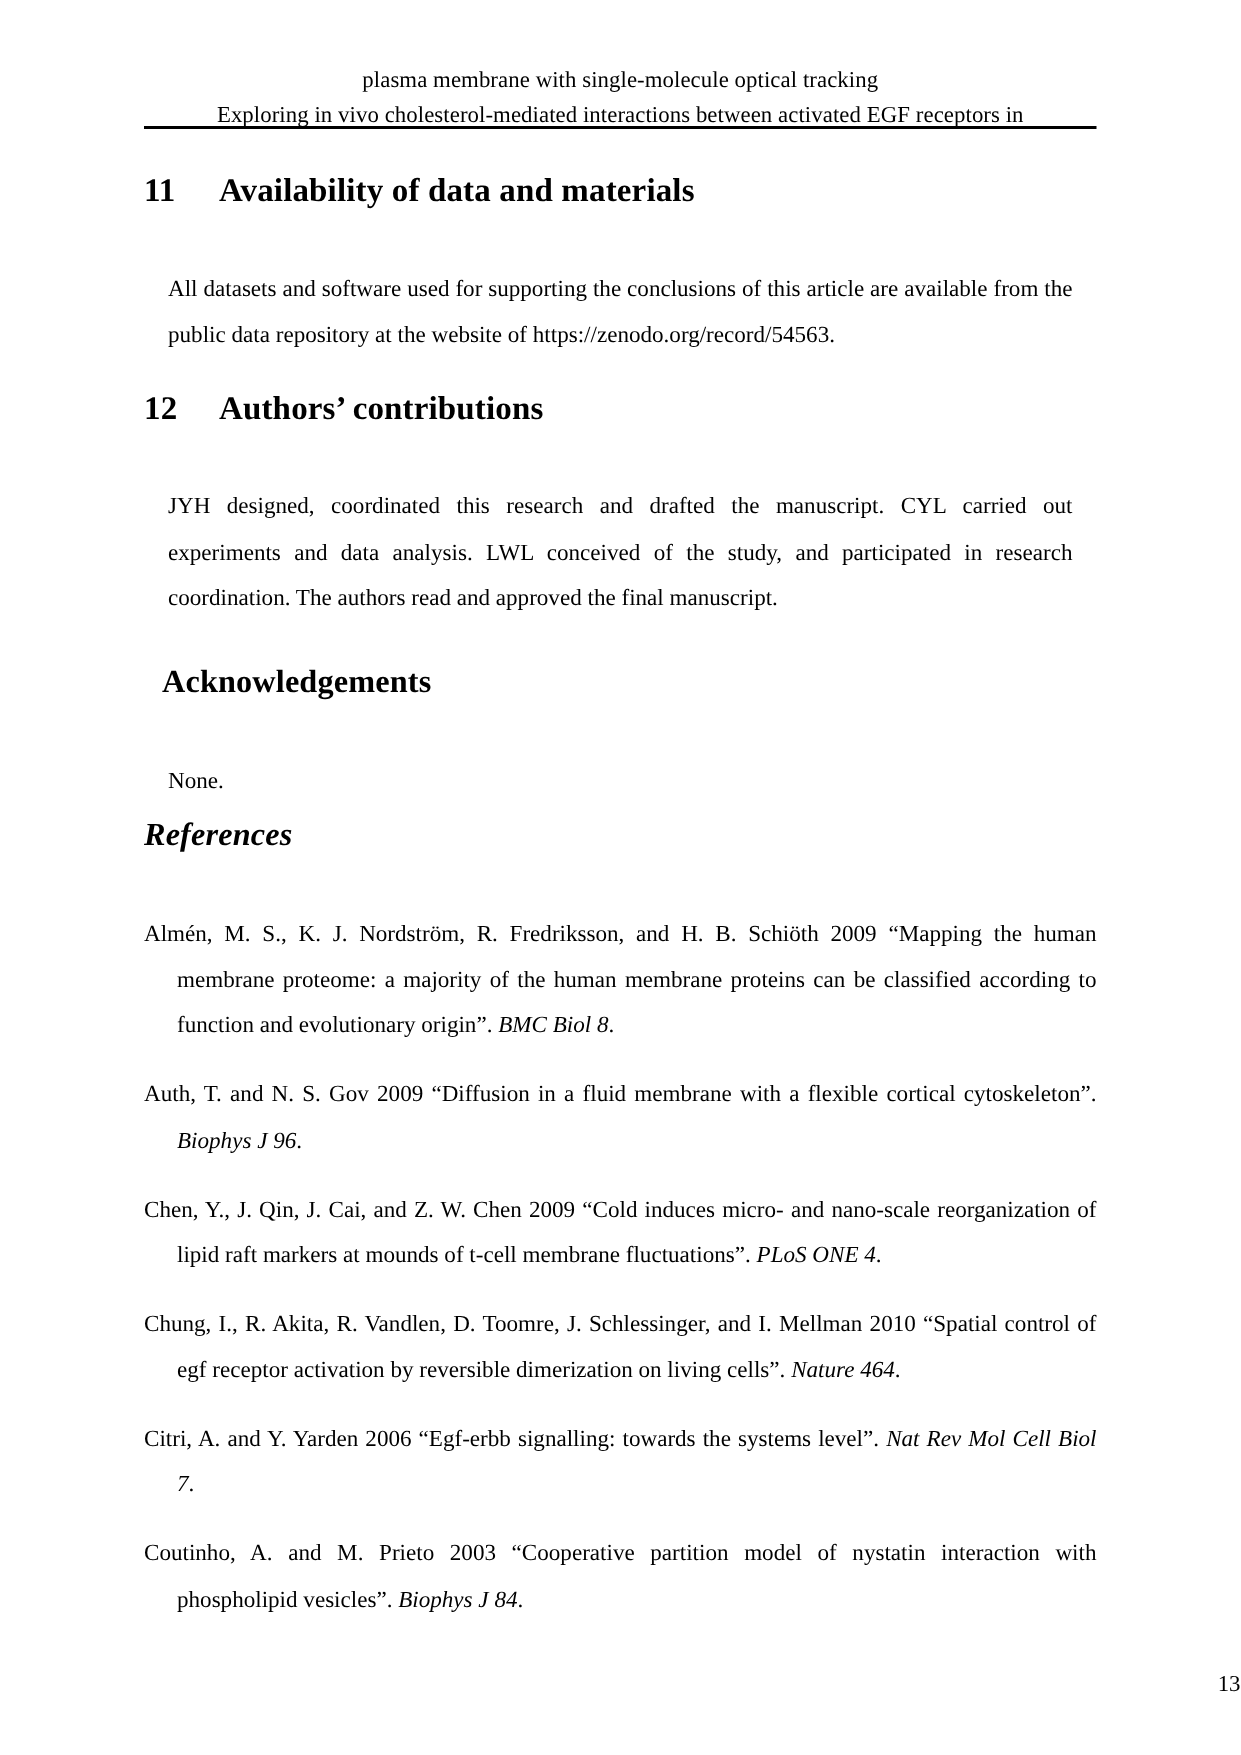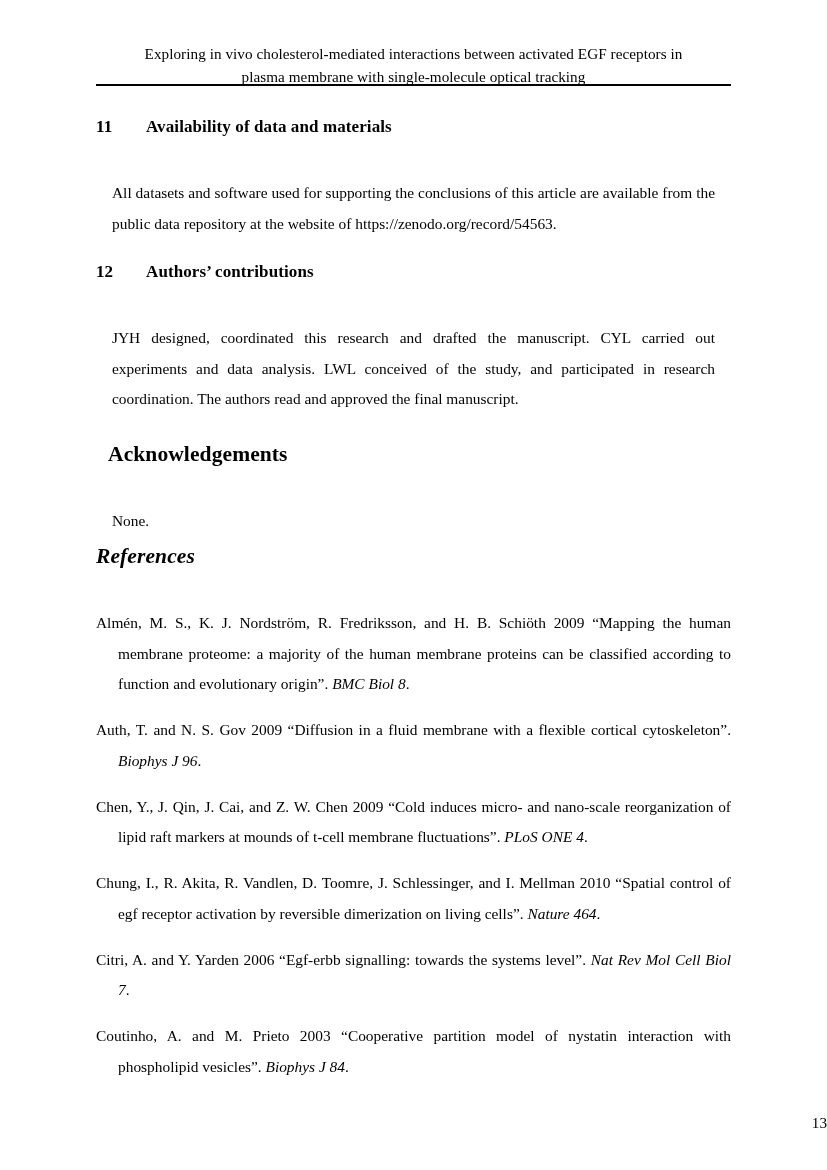--- a/index.html
+++ b/index.html
@@ -45,21 +45,21 @@
   
   .content {
     position: absolute;
     left: 96px;
     top: 104px;
     width: 635px;
   }
 
   
   h2.section-heading {
-    font-size: 17px;
+    font-size: 22px;
     font-weight: bold;
     margin: 0;
     padding: 0;
     line-height: 26px;
     letter-spacing: 0.1px;
   }
   .sec-num {
     display: inline-block;
     width: 50px;
   }
@@ -115,22 +115,22 @@
     font-size: 15.2px;
     line-height: 20px;
   }
 </style>
 </head>
 <body>
 
 <div class="page">
 
   <div class="running-head">
+    <div class="rh-line">plasma membrane with single-molecule optical tracking</div>
     <div class="rh-line">Exploring in vivo cholesterol-mediated interactions between activated EGF receptors in</div>
-    <div class="rh-line">plasma membrane with single-molecule optical tracking</div>
   </div>
   <div class="header-rule"></div>
 
   <div class="content">
 
     <div class="blk-sec11">
       <h2 class="section-heading"><span class="sec-num">11</span><span>Availability of data and materials</span></h2>
     </div>
 
     <div class="par-11">

